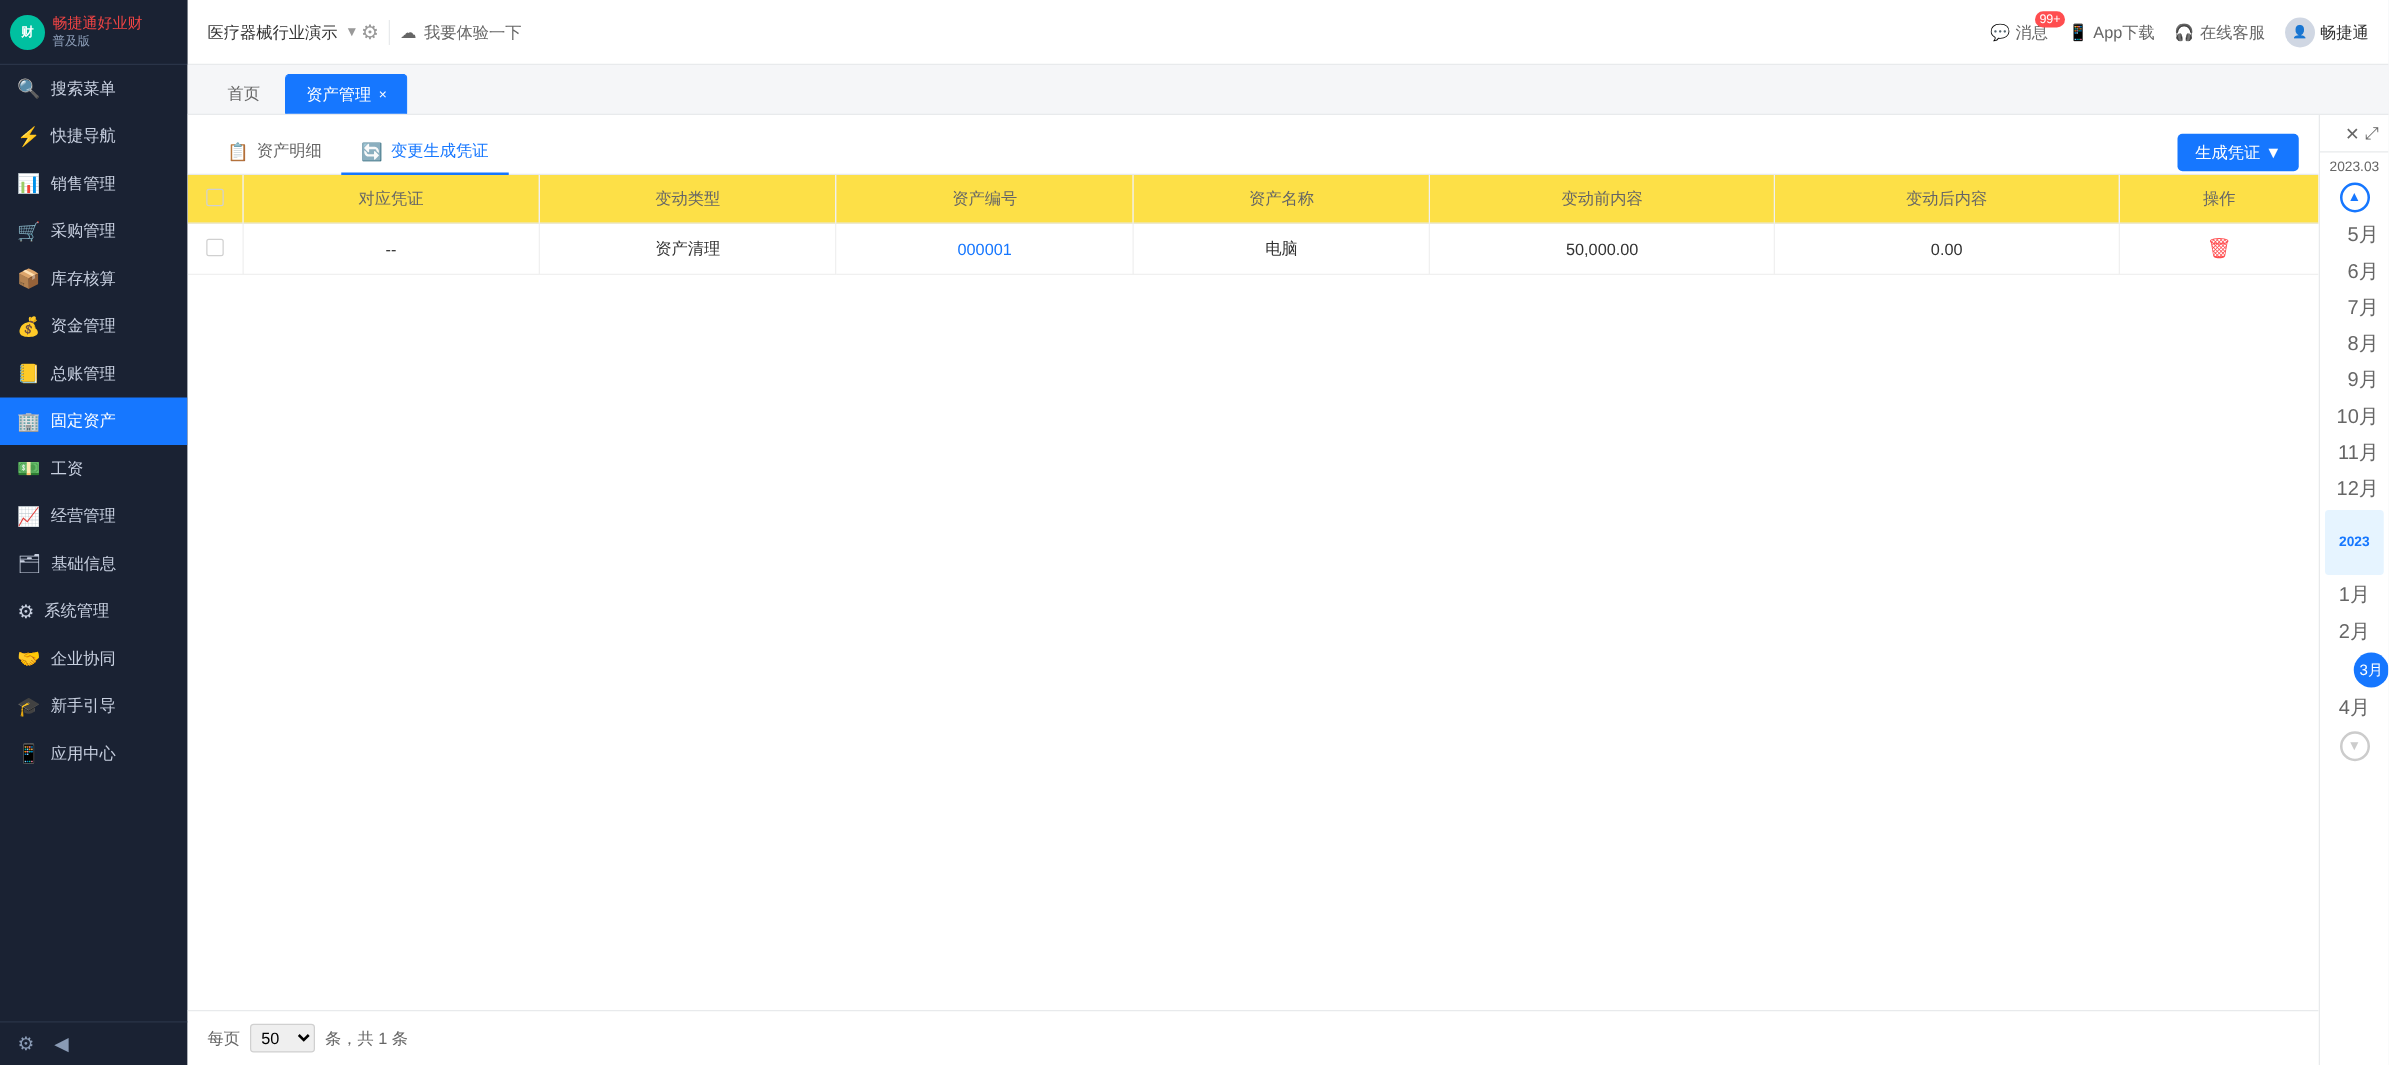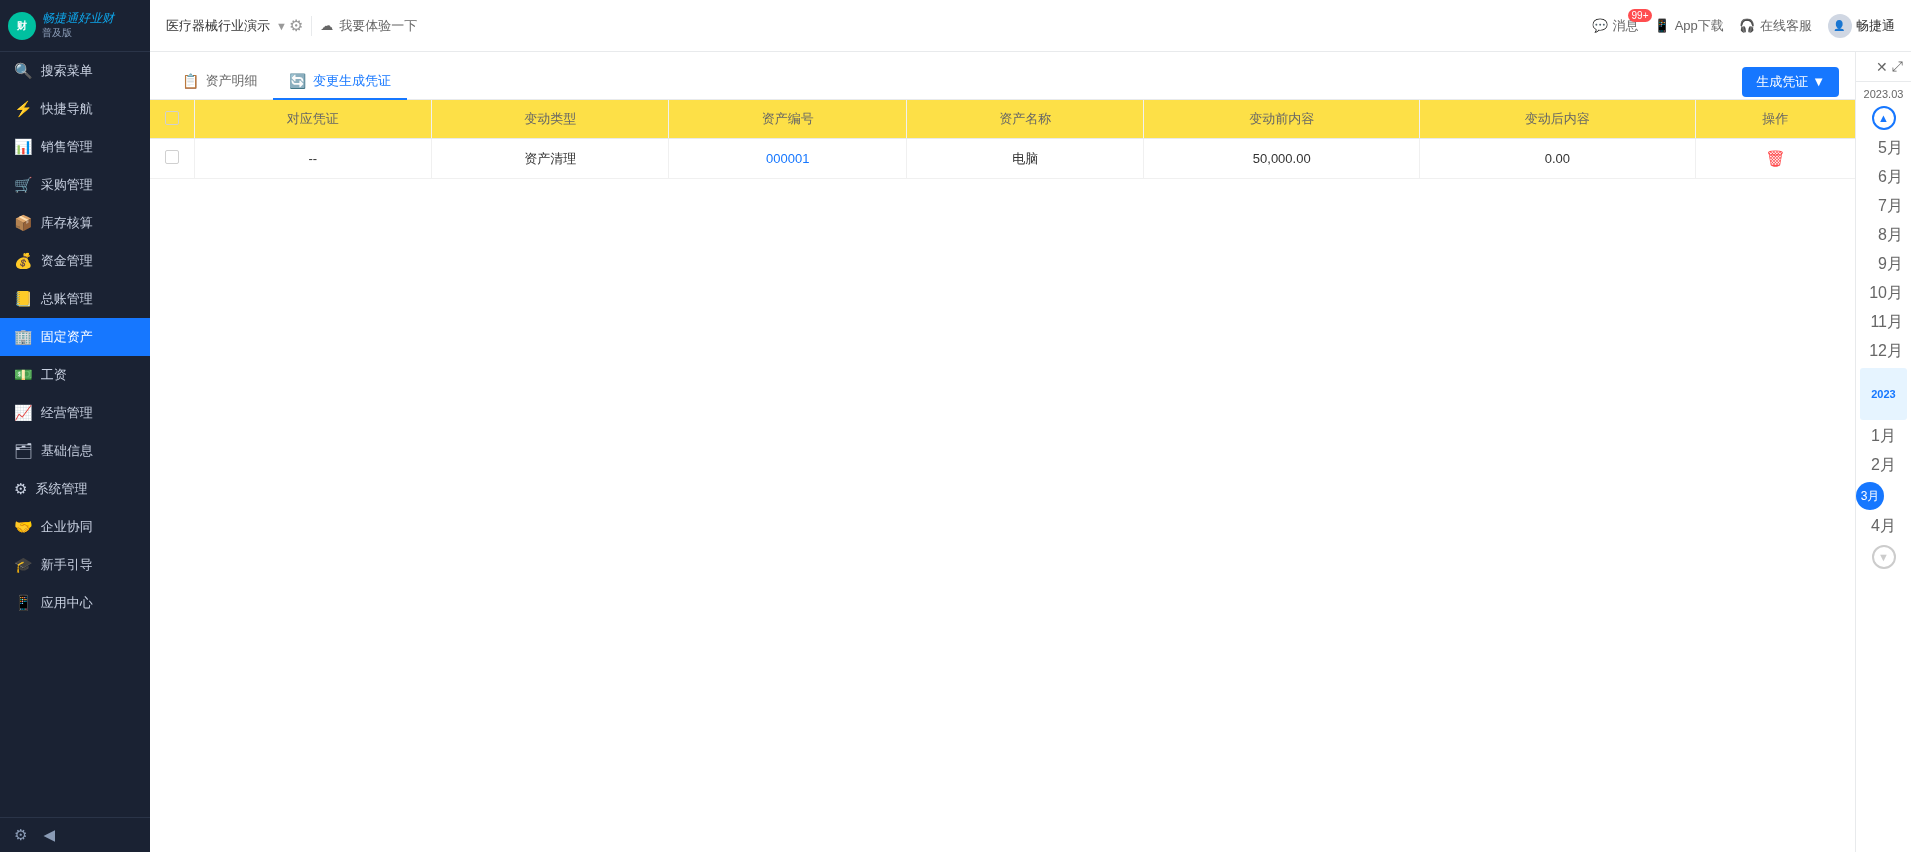--- a/index.html
+++ b/index.html
@@ -24,21 +24,21 @@
       border-bottom: 1px solid #2a3448;
       height: 52px;
     }
     .sidebar-logo-icon {
       width: 28px; height: 28px;
       background: #00c0a0;
       border-radius: 50%;
       display: flex; align-items: center; justify-content: center;
       color: white; font-size: 10px; font-weight: bold; flex-shrink: 0;
     }
-    .sidebar-logo-text { font-size: 12px; color: #0ea5e9; line-height: 1.3; font-style: italic; }
+    .sidebar-logo-text { font-size: 12px; color: #ef4444; line-height: 1.3; }
     .sidebar-logo-sub { font-size: 10px; color: #8a9bb5; }
     .sidebar-scroll {
       flex: 1;
       overflow-y: auto;
       overflow-x: hidden;
     }
     .sidebar-scroll::-webkit-scrollbar { width: 4px; }
     .sidebar-scroll::-webkit-scrollbar-thumb { background: #3a4a60; border-radius: 2px; }
     .sidebar-item {
       display: flex; align-items: center; gap: 8px;
@@ -433,20 +433,29 @@
         <span>🎧</span>
         <span>在线客服</span>
       </div>
       <div class="topbar-user">
         <div class="topbar-user-avatar">👤</div>
         <span>畅捷通</span>
       </div>
     </div>
   </div>
 
+  <div class="tabbar">
+    <div class="tab-home">
+      <span>首页</span>
+    </div>
+    <div class="tab active">
+      <span>资产管理</span>
+      <span class="tab-close">×</span>
+    </div>
+  </div>
 
   <div class="content">
     <div class="content-main">
 
       <div class="inner-tabs">
         <div class="inner-tab">
           <span class="inner-tab-icon">📋</span>
           <span>资产明细</span>
         </div>
         <div class="inner-tab active">
@@ -487,20 +496,30 @@
               <td>50,000.00</td>
               <td>0.00</td>
               <td>
                 <span class="delete-icon">🗑</span>
               </td>
             </tr>
           </tbody>
         </table>
       </div>
 
+      <div class="pagination">
+        <span>每页</span>
+        <select>
+          <option>50</option>
+          <option>10</option>
+          <option>20</option>
+          <option>100</option>
+        </select>
+        <span>条，共 1 条</span>
+      </div>
     </div>
 
     <div class="right-panel">
       <div class="right-panel-header">
         <span class="right-panel-close">✕</span>
         <span class="right-panel-expand">⤢</span>
       </div>
       <div class="calendar-panel">
         <div class="cal-top-text">2023.03</div>
 
@@ -514,21 +533,21 @@
         <div class="cal-month">8月</div>
         <div class="cal-month">9月</div>
         <div class="cal-month">10月</div>
         <div class="cal-month">11月</div>
         <div class="cal-month">12月</div>
 
         <div class="cal-year-label" style="color:#1677ff; font-weight:bold; text-align:center; padding:20px 0; background:#e6f4ff; margin:2px 4px; border-radius:3px;">2023</div>
 
         <div class="cal-month" style="justify-content:center;">1月</div>
         <div class="cal-month" style="justify-content:center;">2月</div>
-        <div style="display:flex;justify-content:flex-start;padding:2px 0;">
+        <div style="display:flex;justify-content:flex-end;padding:2px 0;">
           <div style="background:#1677ff;color:#fff;border-radius:50%;width:28px;height:28px;display:flex;align-items:center;justify-content:center;font-size:12px;cursor:pointer;">3月</div>
         </div>
         <div class="cal-month" style="justify-content:center;">4月</div>
 
         <div class="cal-nav">
           <div class="cal-nav-circle" style="border-color:#ccc;color:#ccc;">▼</div>
         </div>
       </div>
     </div>
   </div>

